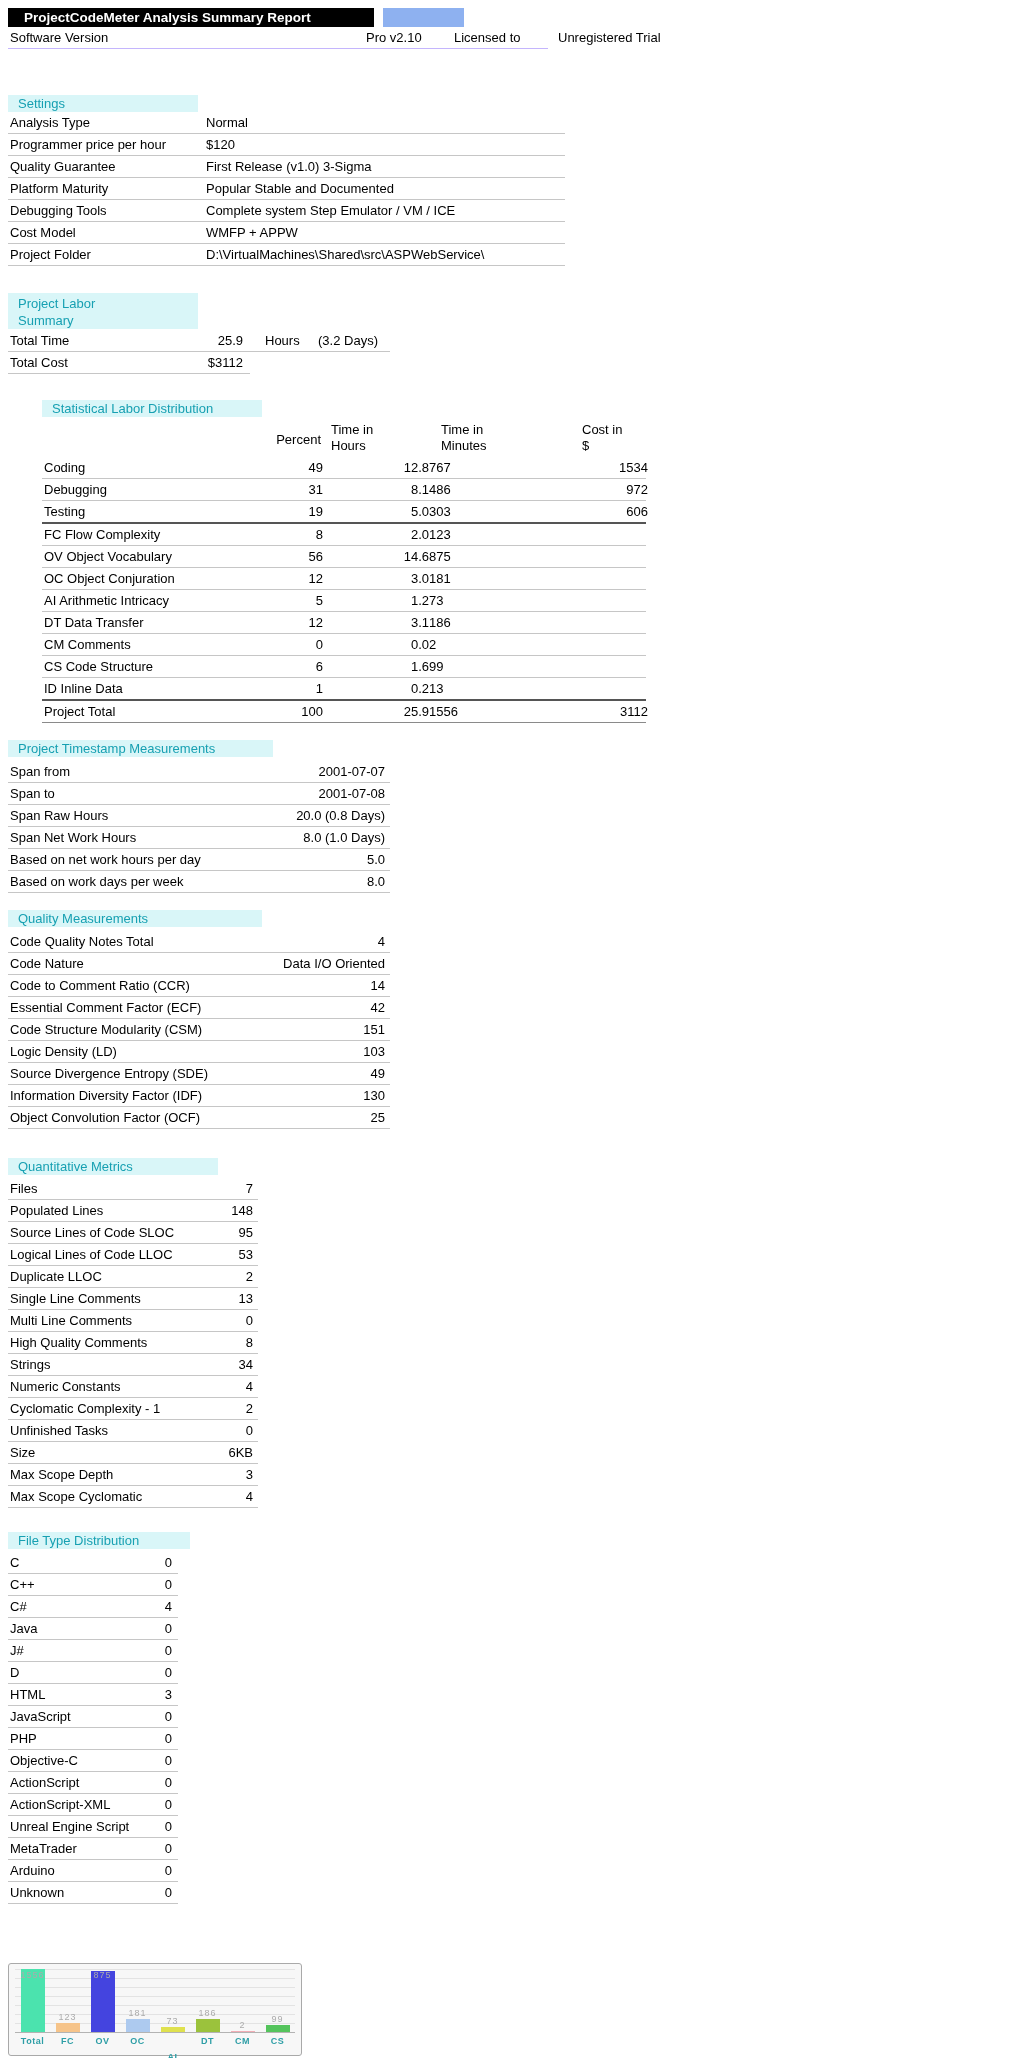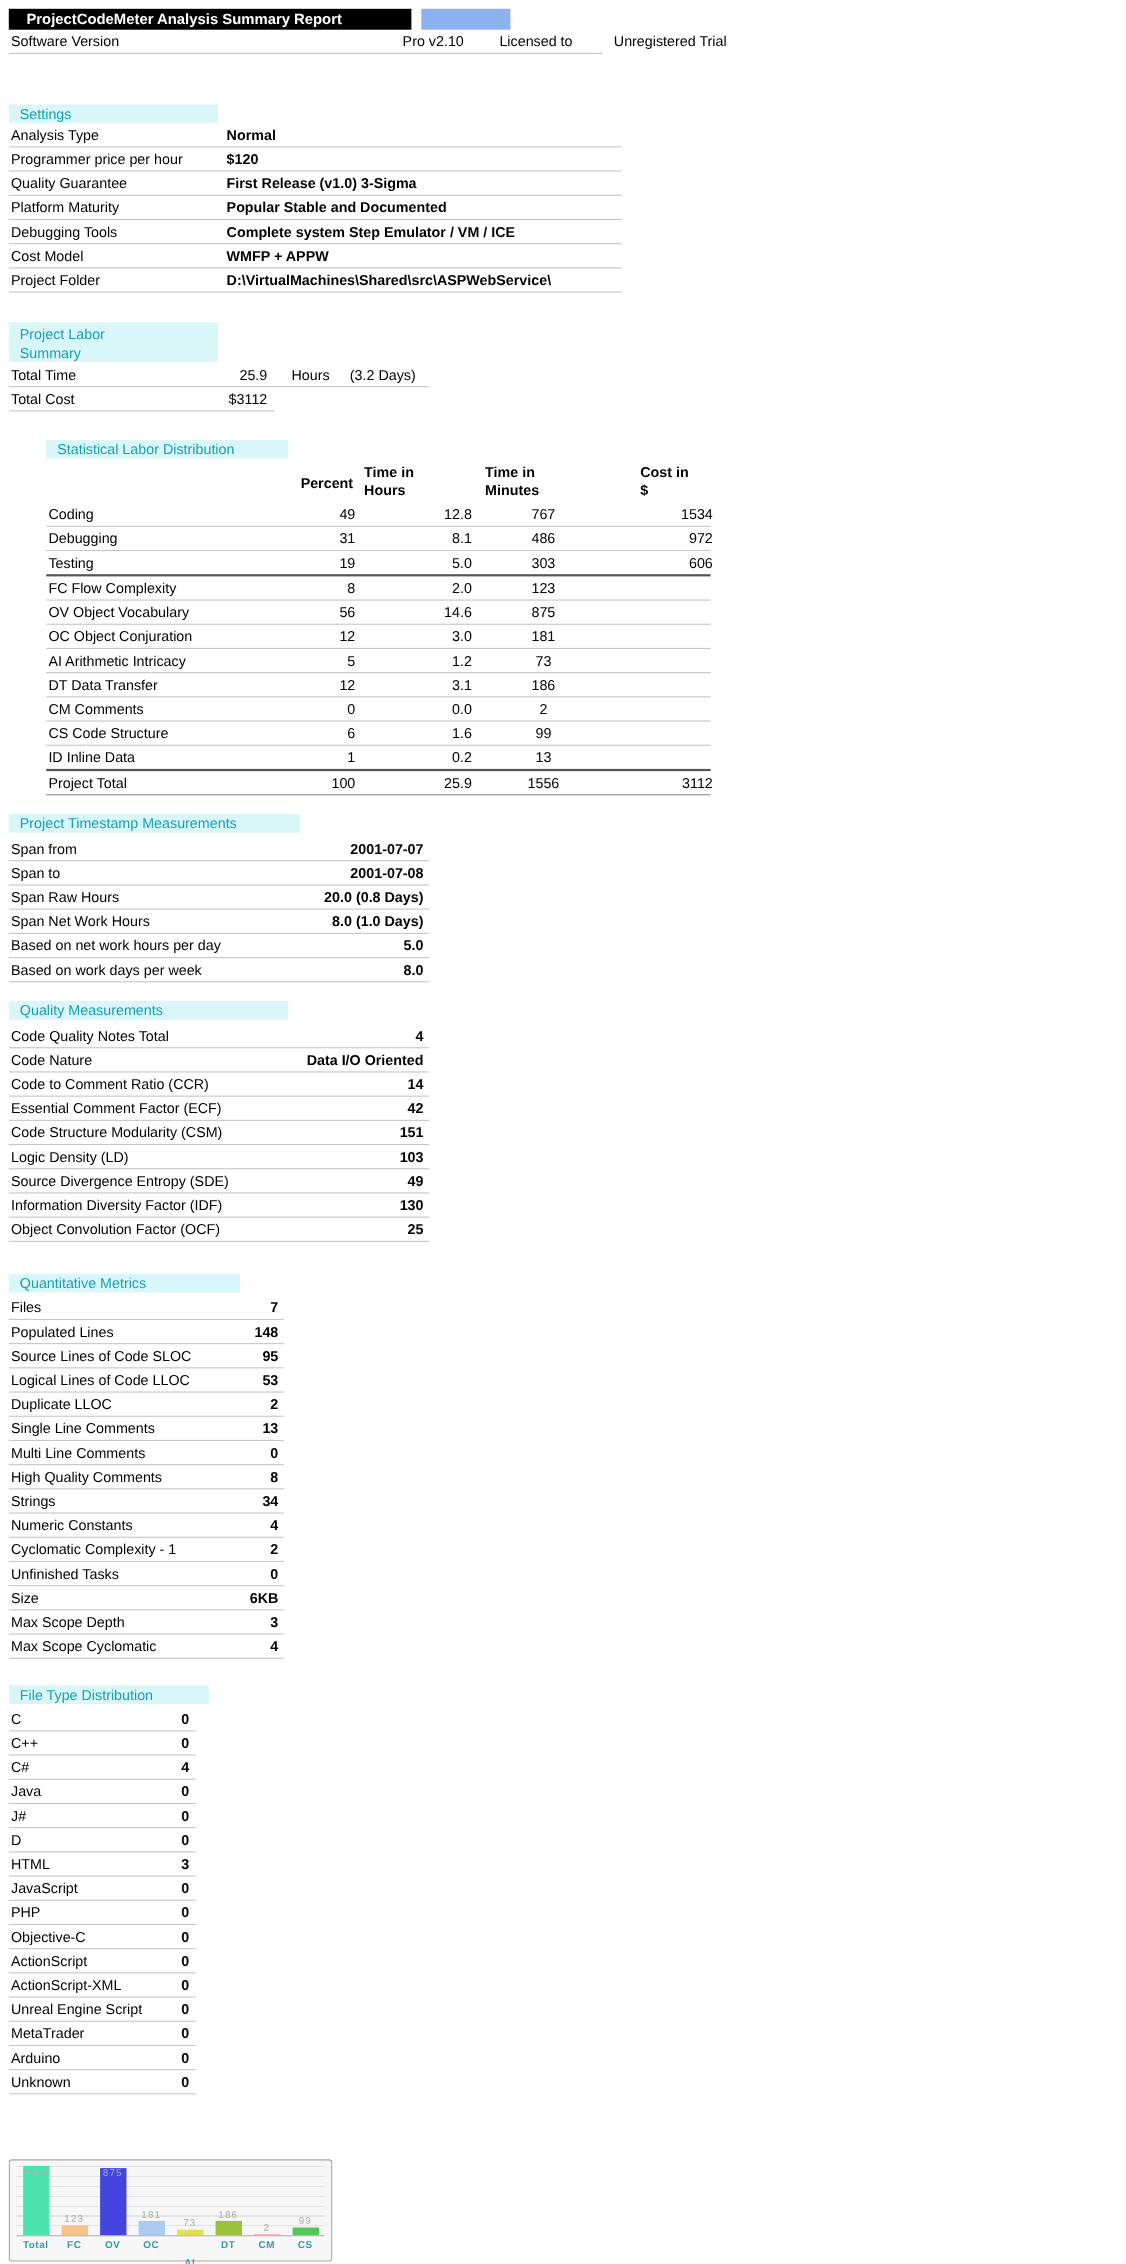--- a/index.html
+++ b/index.html
@@ -17,50 +17,50 @@
   #header-spacer{width:81px;height:19px;background:#8eb1f0;margin-left:9px;}
   .top-row{display:flex;width:540px;height:21px;line-height:21px;border-bottom:1px solid #c6c6c6;}
   .top-row.last{border-bottom:1px solid #c4b5fd;}
   .top-label{width:356px;padding-left:2px;flex:none;}
   .top-c2{width:88px;flex:none;}
   .top-c3{width:96px;flex:none;}
   .top-c4{flex:none;padding-left:8px;white-space:nowrap;}
   
   .kv-row{display:flex;height:21px;line-height:21px;border-bottom:1px solid #c6c6c6;}
   .kv-label{flex:none;padding-left:2px;white-space:nowrap;}
-  .kv-value{flex:1;text-align:right;white-space:nowrap;font-weight:bold;}
+  .kv-value{flex:1;text-align:right;white-space:nowrap;}
   .kv.settings{width:557px}.settings .kv-label{width:196px}.settings .kv-value{text-align:left;}
   .kv.timestamp{width:382px}.timestamp .kv-label{width:263px}.timestamp .kv-value{padding-right:5px;}
   .kv.quality{width:382px}.quality .kv-label{width:252px}.quality .kv-value{padding-right:5px;}
   .kv.quant{width:250px}.quant .kv-label{width:208px}.quant .kv-value{padding-right:5px;}
   .kv.files{width:170px}.files .kv-label{width:113px}.files .kv-value{padding-right:6px;}
   
   .labor-row{display:flex;height:21px;line-height:21px;border-bottom:1px solid #c6c6c6;}
   .labor-row.r0{width:382px;}
   .labor-row.r1{width:242px;}
   .labor-label{width:187px;flex:none;padding-left:2px;}
   .labor-value{width:46px;flex:none;text-align:right;}
   .labor-unit{width:75px;flex:none;padding-left:22px;box-sizing:border-box;}
   .labor-extra{flex:none;}
   
   #stat-table{width:604px;}
-  .stat-header{display:flex;height:37px;margin-top:3px;line-height:16px;font-weight:bold;}
+  .stat-header{display:flex;height:37px;margin-top:3px;line-height:16px;}
   .stat-header .h{padding-top:2px;white-space:pre-line;}
   .h-label{width:222px;flex:none;}
   .h-percent{width:57px;flex:none;text-align:right;display:flex;align-items:center;justify-content:flex-end;}
   .h-hours{width:106px;flex:none;padding-left:10px;box-sizing:border-box;}
   .h-minutes{width:130px;flex:none;padding-left:14px;box-sizing:border-box;}
   .h-cost{width:89px;flex:none;padding-left:25px;box-sizing:border-box;}
   .stat-row{display:flex;height:21px;line-height:21px;border-bottom:1px solid #c6c6c6;}
   .stat-row.sep-dark{border-bottom:2px solid #555;}
   .stat-row.sep-total{border-bottom:1px solid #8a8a8a;}
   .c-label{width:222px;flex:none;padding-left:2px;white-space:nowrap;}
   .c-percent{width:57px;flex:none;text-align:right;}
   .c-hours{width:106px;flex:none;text-align:right;}
-  .c-minutes{width:130px;flex:none;text-align:center;}
+  .c-minutes{width:130px;flex:none;text-align:left;}
   .c-cost{width:89px;flex:none;text-align:right;}
   
   #chart-panel{position:absolute;left:8px;top:1963px;width:292px;height:91px;
     border:1px solid #a9a9a9;border-radius:3px;background:#f7f7f7;}
   #chart-plot{position:absolute;left:6px;right:6px;top:5px;height:63px;
     border-bottom:1px solid #b3b3b3;display:flex;align-items:flex-end;
     background:repeating-linear-gradient(to top,#f7f7f7 0 8px,#e3e3e3 8px 9px);}
   .chart-slot{flex:1;position:relative;height:100%;display:flex;align-items:flex-end;justify-content:center;}
   .chart-bar{width:24px;}
   .chart-val{position:absolute;left:0;width:100%;text-align:center;font-size:9px;letter-spacing:1px;white-space:nowrap;}

